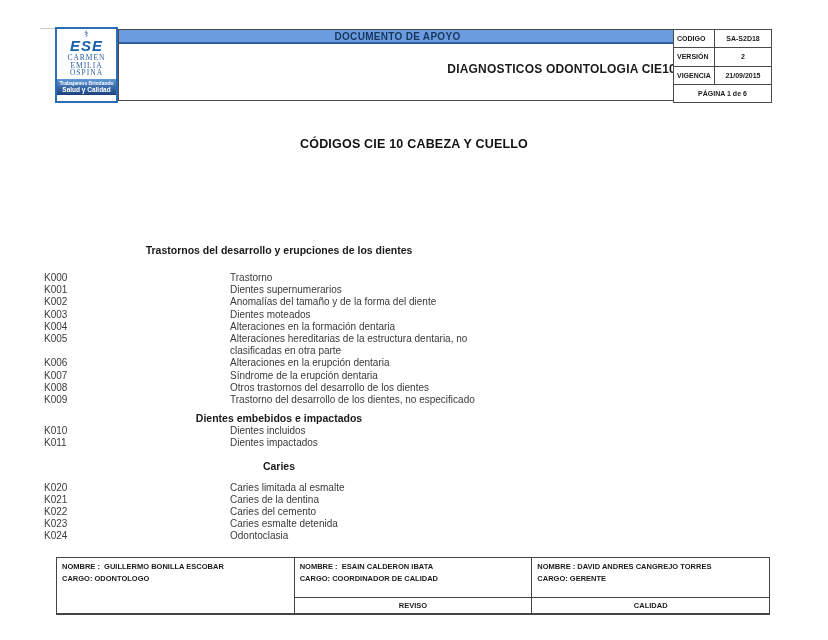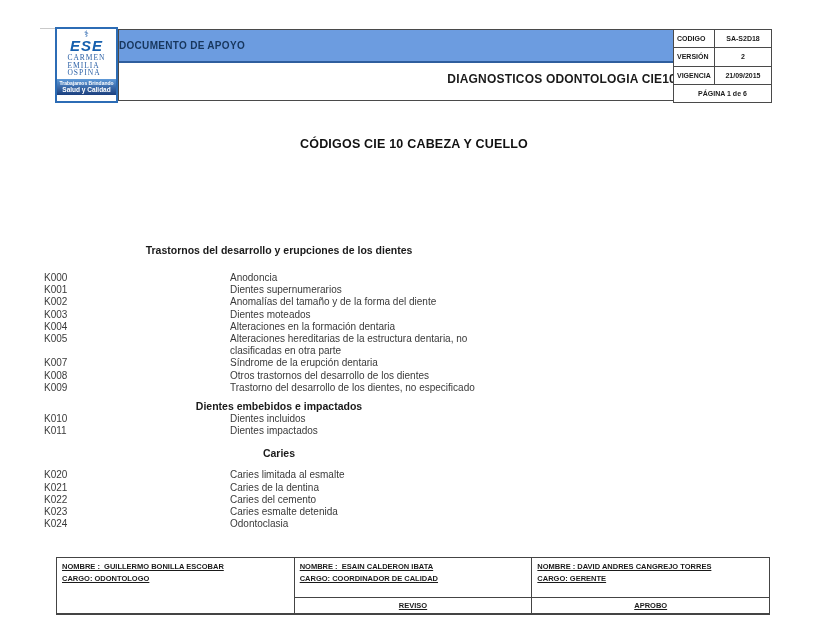--- a/index.html
+++ b/index.html
@@ -14,38 +14,38 @@
     display:flex; flex-direction:column; align-items:center; justify-content:flex-start;
     padding-top:1px; overflow:hidden;
   }
   .caduceus{font-size:9px; line-height:9px; color:#1e5dab;}
   .ese{
     font-weight:800; font-size:15px; line-height:14px; color:#1760ae; letter-spacing:1px;
     font-style:italic;
   }
   .org-lines{
     font-family:"Liberation Serif", serif; font-size:7.5px; line-height:7.5px;
-    color:#2a5fa5; letter-spacing:1px; margin-top:1px;
+    color:#2a5fa5; letter-spacing:1px; text-align:center; margin-top:1px;
   }
   .tagline{
     margin-top:2px; width:100%; text-align:center; color:#fff; padding:1px 0 2px 0;
     background:linear-gradient(180deg,#5d99d8 0%, #1b3f7e 100%);
   }
   .tag1{font-size:5px; font-weight:bold; line-height:6px; white-space:nowrap;}
   .tag2{font-size:6.5px; font-weight:bold; line-height:7px; white-space:nowrap;}
 
   .hdr-center{
     position:absolute; left:118px; top:29px; width:559px; height:72px;
     border:1px solid #4a4a4a; box-sizing:border-box; background:#fff;
     display:flex; flex-direction:column;
   }
   .hdr-banner{
-    height:33px; flex:none; background:#6c9ce0;
+    height:14px; flex:none; background:#6c9ce0;
     border-bottom:2px solid #2f5e9e; box-sizing:border-box;
-    display:flex; align-items:center; 
+    display:flex; align-items:center; justify-content:center;
   }
   .hdr-banner span{font-size:10px; font-weight:bold; color:#17365d; letter-spacing:.3px;}
   .hdr-title-cell{flex:1; display:flex; align-items:center; justify-content:flex-end; padding-bottom:6px;}
   .hdr-title-cell span{font-size:12px; font-weight:bold; color:#1a1a1a; letter-spacing:.2px;}
 
   .hdr-right{
     position:absolute; left:673px; top:29px; width:99px; height:74px;
     border:1px solid #4a4a4a; box-sizing:border-box; background:#fff;
     display:flex; flex-direction:column; font-size:7px; font-weight:bold; color:#1a1a1a;
   }
@@ -73,21 +73,21 @@
   #content-sections .section:nth-child(1) .rows{margin-top:15px;}
   #content-sections .section:nth-child(3) .rows{margin-top:9px;}
   .row{display:flex; font-size:10px; line-height:12.2px; color:#3a3a3a;}
   .code{width:186px; flex:none;}
   .desc{width:280px;}
 
   
   .footer-table{
     position:absolute; left:56px; top:557px; width:714px; height:58px;
     border:1px solid #444; border-bottom-width:2px; box-sizing:border-box;
-    display:flex; background:#fff;text-decoration:underline;
+    display:flex; background:#fff;
   }
   .fcol{flex:1; display:flex; flex-direction:column; border-right:1px solid #444;}
   .fcol:last-child{border-right:none;}
   .finfo{flex:1; padding:3px 5px; font-size:7.5px; font-weight:bold; line-height:11.5px; color:#1a1a1a;}
   .finfo div{white-space:pre-wrap;}
   .flabel{
     height:15px; flex:none; border-top:1px solid #444;
     display:flex; align-items:center; justify-content:center;
     font-size:7.5px; font-weight:bold; color:#1a1a1a;
   }
@@ -139,21 +139,21 @@
 
   <div class="doc-title">CÓDIGOS CIE 10 CABEZA Y CUELLO</div>
 
 
   <div id="content-sections">
   <div class="section">
     <div class="sec-heading">Trastornos del desarrollo y erupciones de los dientes</div>
     <div class="rows">
   <div class="row">
     <span class="code">K000</span>
-    <span class="desc">Anodoncia</span>
+    <span class="desc">Trastorno</span>
   </div>
 
   <div class="row">
     <span class="code">K001</span>
     <span class="desc">Dientes supernumerarios</span>
   </div>
 
   <div class="row">
     <span class="code">K002</span>
     <span class="desc">Anomalías del tamaño y de la forma del diente</span>
@@ -167,20 +167,24 @@
   <div class="row">
     <span class="code">K004</span>
     <span class="desc">Alteraciones en la formación dentaria</span>
   </div>
 
   <div class="row">
     <span class="code">K005</span>
     <span class="desc">Alteraciones hereditarias de la estructura dentaria, no clasificadas en otra parte</span>
   </div>
 
+  <div class="row">
+    <span class="code">K006</span>
+    <span class="desc">Alteraciones en la erupción dentaria</span>
+  </div>
 
   <div class="row">
     <span class="code">K007</span>
     <span class="desc">Síndrome de la erupción dentaria</span>
   </div>
 
   <div class="row">
     <span class="code">K008</span>
     <span class="desc">Otros trastornos del desarrollo de los dientes</span>
   </div>
@@ -252,17 +256,17 @@
       <div>CARGO: COORDINADOR DE CALIDAD</div>
     </div>
     <div class="flabel">REVISO</div>
   </div>
 
   <div class="fcol">
     <div class="finfo">
       <div>NOMBRE : DAVID ANDRES CANGREJO TORRES</div>
       <div>CARGO: GERENTE</div>
     </div>
-    <div class="flabel">APROBO</div>
+    <div class="flabel">CALIDAD</div>
   </div>
 </div>
 
 </div>
 
 </body></html>

